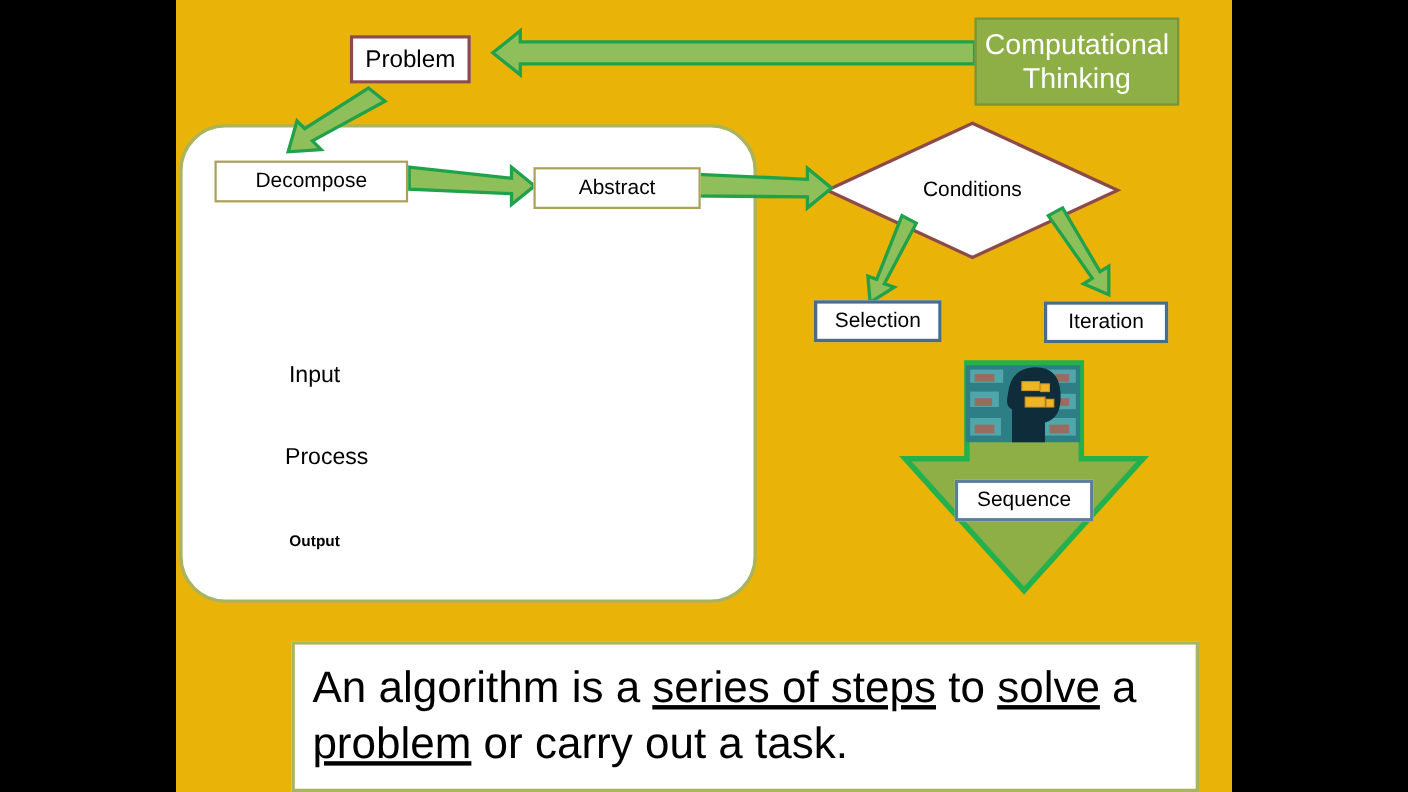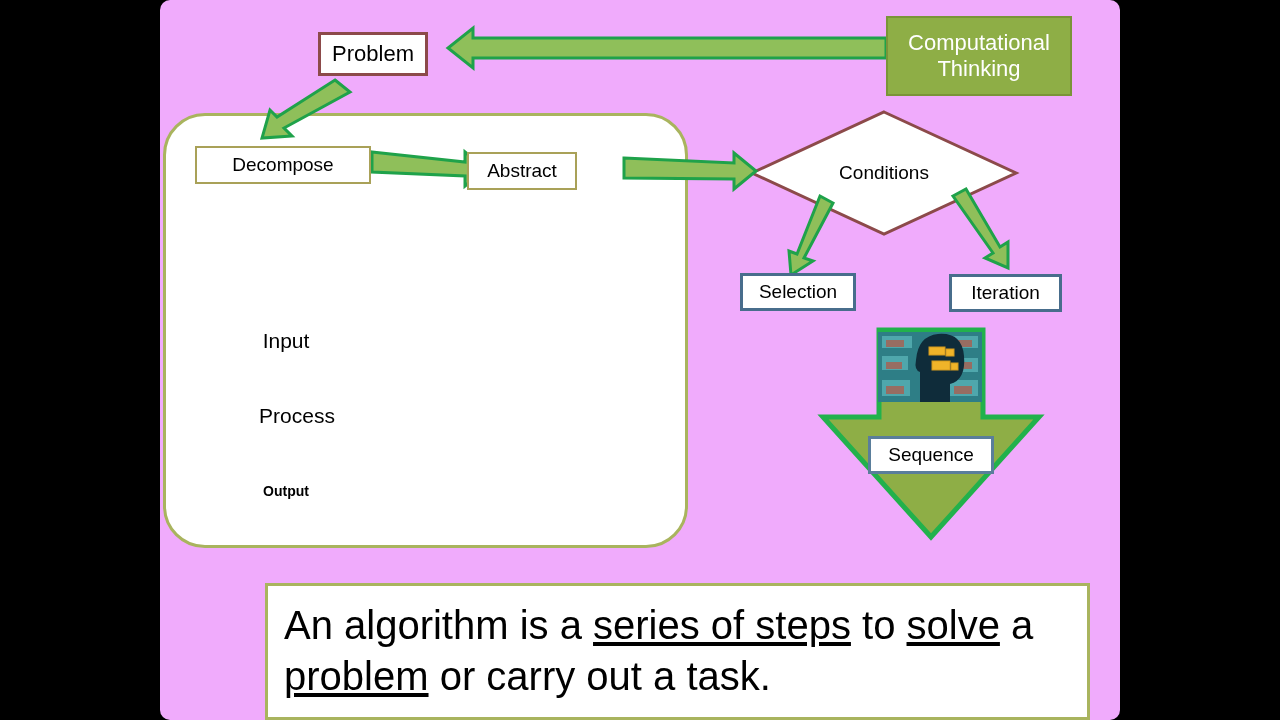--- a/index.html
+++ b/index.html
@@ -1,36 +1,36 @@
 <!DOCTYPE html>
 <html><head>
 <meta charset="utf-8">
 <style>
   html,body{margin:0;padding:0;background:#000;}
   #stage{position:relative;width:1280px;height:720px;background:#000;overflow:hidden;
          font-family:"Liberation Sans",sans-serif;}
-  #slide{position:absolute;left:160px;top:0;width:960px;height:720px;background:#f0abfc;border-radius:10px;}
+  #slide{position:absolute;left:160px;top:0;width:960px;height:720px;background:#eab308;}
 
   .node{position:absolute;box-sizing:border-box;background:#FFFFFF;
         display:flex;align-items:center;justify-content:center;color:#000;}
 
   
   #problem-box{left:158px;top:32px;width:110px;height:44px;border:3px solid #8C4A4A;
                font-size:22px;}
   #ct-box{left:726px;top:16px;width:186px;height:80px;border:2px solid #7A9438;
-          background:#8EAE46;color:#fff;font-size:22px;line-height:1.18;text-align:right;
+          background:#8EAE46;color:#fff;font-size:26px;line-height:1.18;text-align:right;
           flex-direction:column;}
 
   
   #container{position:absolute;left:3px;top:113px;width:525px;height:435px;
              border:3px solid #A9B45E;border-radius:42px;background:#FFFFFF;box-sizing:border-box;}
 
   
   #decompose-box{left:35px;top:146px;width:176px;height:38px;border:2px solid #A9A158;font-size:19px;}
-  #abstract-box{left:307px;top:152px;width:110px;height:38px;border:2px solid #A9A158;font-size:19px;}
+  #abstract-box{left:325px;top:152px;width:152px;height:38px;border:2px solid #A9A158;font-size:19px;}
 
   
   #conditions-wrap{position:absolute;left:592px;top:112px;width:264px;height:122px;}
   #conditions-label{position:absolute;left:0;top:0;width:264px;height:122px;
                     display:flex;align-items:center;justify-content:center;font-size:19px;color:#000;}
 
   
   #selection-box{left:580px;top:273px;width:116px;height:38px;border:3px solid #486D8C;font-size:19px;}
   #iteration-box{left:789px;top:274px;width:113px;height:38px;border:3px solid #486D8C;font-size:19px;}
   #sequence-box{left:708px;top:436px;width:126px;height:38px;border:3px solid #5A7E9B;font-size:19px;z-index:6;}

